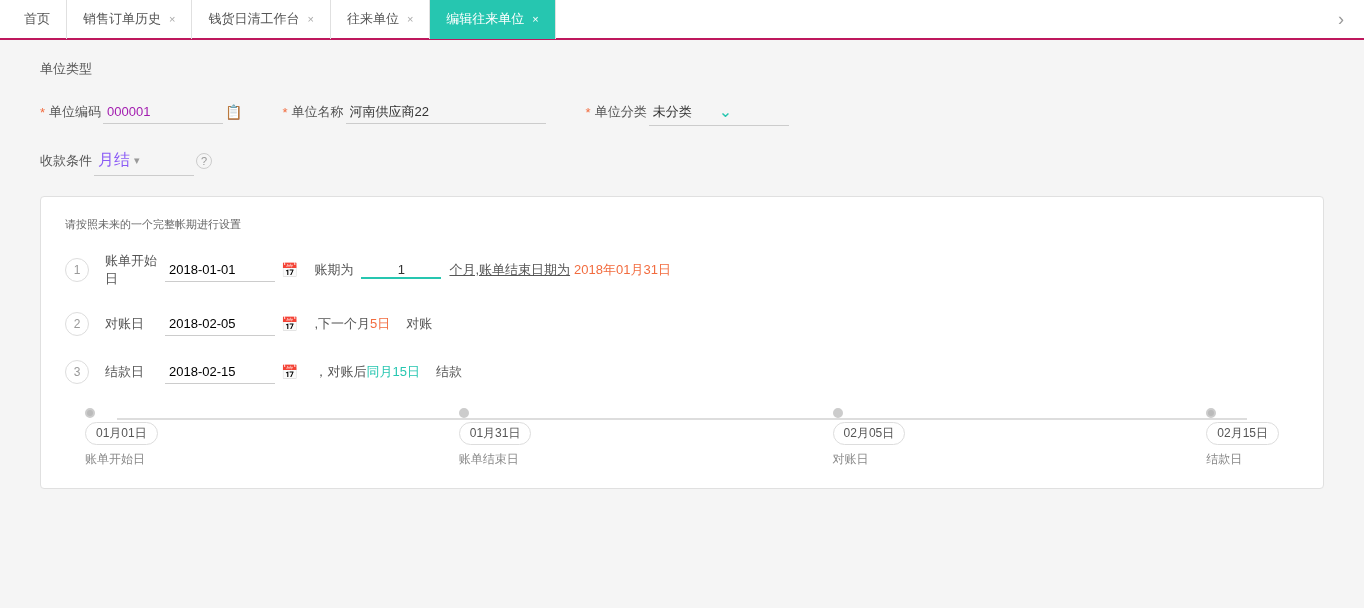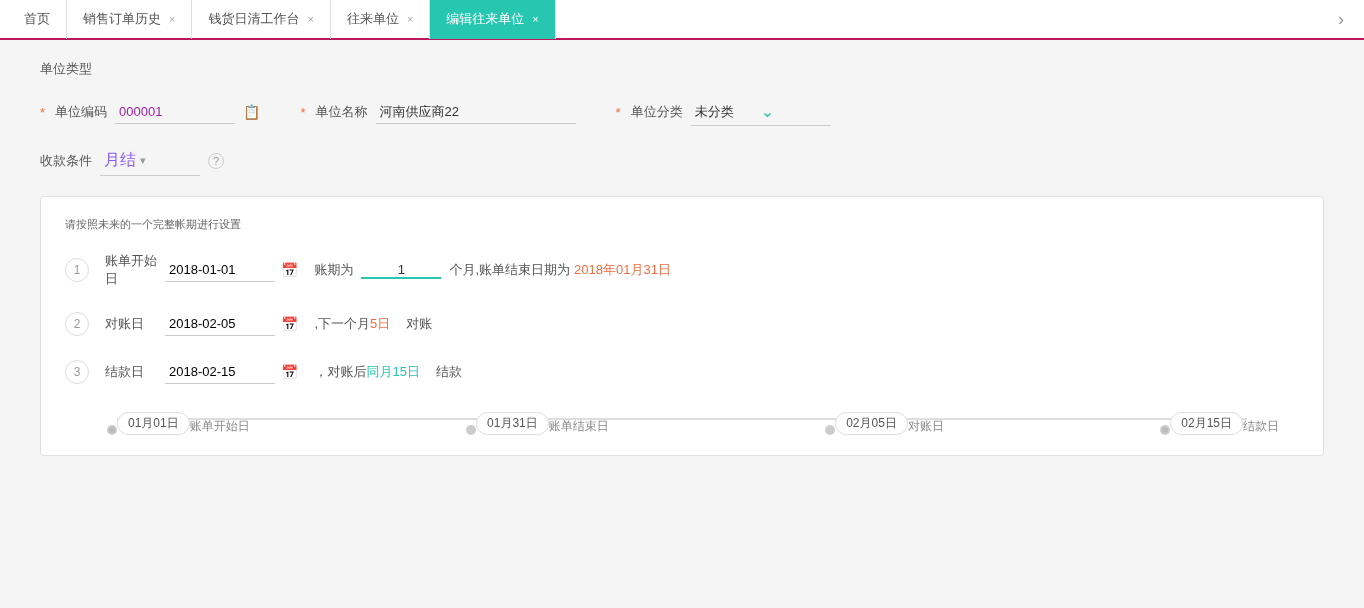--- a/index.html
+++ b/index.html
@@ -57,21 +57,21 @@
     
     .form-row {
       display: flex;
       align-items: center;
       margin-bottom: 20px;
       gap: 40px;
     }
     .form-field {
       display: flex;
       align-items: center;
-      gap: 8px;
+      gap: 2px;
     }
     .form-label {
       color: #555;
       white-space: nowrap;
     }
     .required-star {
       color: #f26c3f;
       margin-right: 2px;
     }
 
@@ -243,24 +243,24 @@
 
     
     .preview-text {
       font-size: 13px;
       color: #555;
       margin-bottom: 24px;
       line-height: 1.8;
     }
     .timeline-point {
       display: flex;
-      align-items: flex-end;
+      flex-direction: column;
+      align-items: flex-start;
       position: relative;
       z-index: 1;
-      margin-left: 22px;
     }
     .timeline-dot {
       width: 10px;
       height: 10px;
       border-radius: 50%;
       background: #ccc;
       border: 2px solid #ccc;
     }
     .timeline-dot.start {
       background: #bbb;
@@ -355,21 +355,21 @@
   <div class="period-box">
     <div class="period-title">请按照未来的一个完整帐期进行设置</div>
 
     <div class="period-row">
       <div class="period-num">1</div>
       <span class="period-row-label">账单开始日</span>
       <input type="text" class="period-date-input" value="2018-01-01" style="">
       <span class="icon-calendar" style="margin-left:6px;">📅</span>
       <span class="period-row-desc" style="margin-left:16px;">账期为</span>
       <input type="text" class="period-num-input" value="1" style="margin-left: 8px;">
-      <span class="period-row-desc" style="margin-left:8px;">个月,账单结束日期为</span>
+      <span class="period-row-desc" style="margin-left:8px;text-decoration:underline;">个月,账单结束日期为</span>
       <span class="period-row-desc orange-text" style="margin-left:4px;">2018年01月31日</span>
     </div>
 
     <div class="period-row">
       <div class="period-num">2</div>
       <span class="period-row-label">对账日</span>
       <input type="text" class="period-date-input" value="2018-02-05" style="">
       <span class="icon-calendar" style="margin-left:6px;">📅</span>
       <span class="period-row-desc" style="margin-left:16px;">,下一个月</span>
         <span class="orange-text">5日</span>

